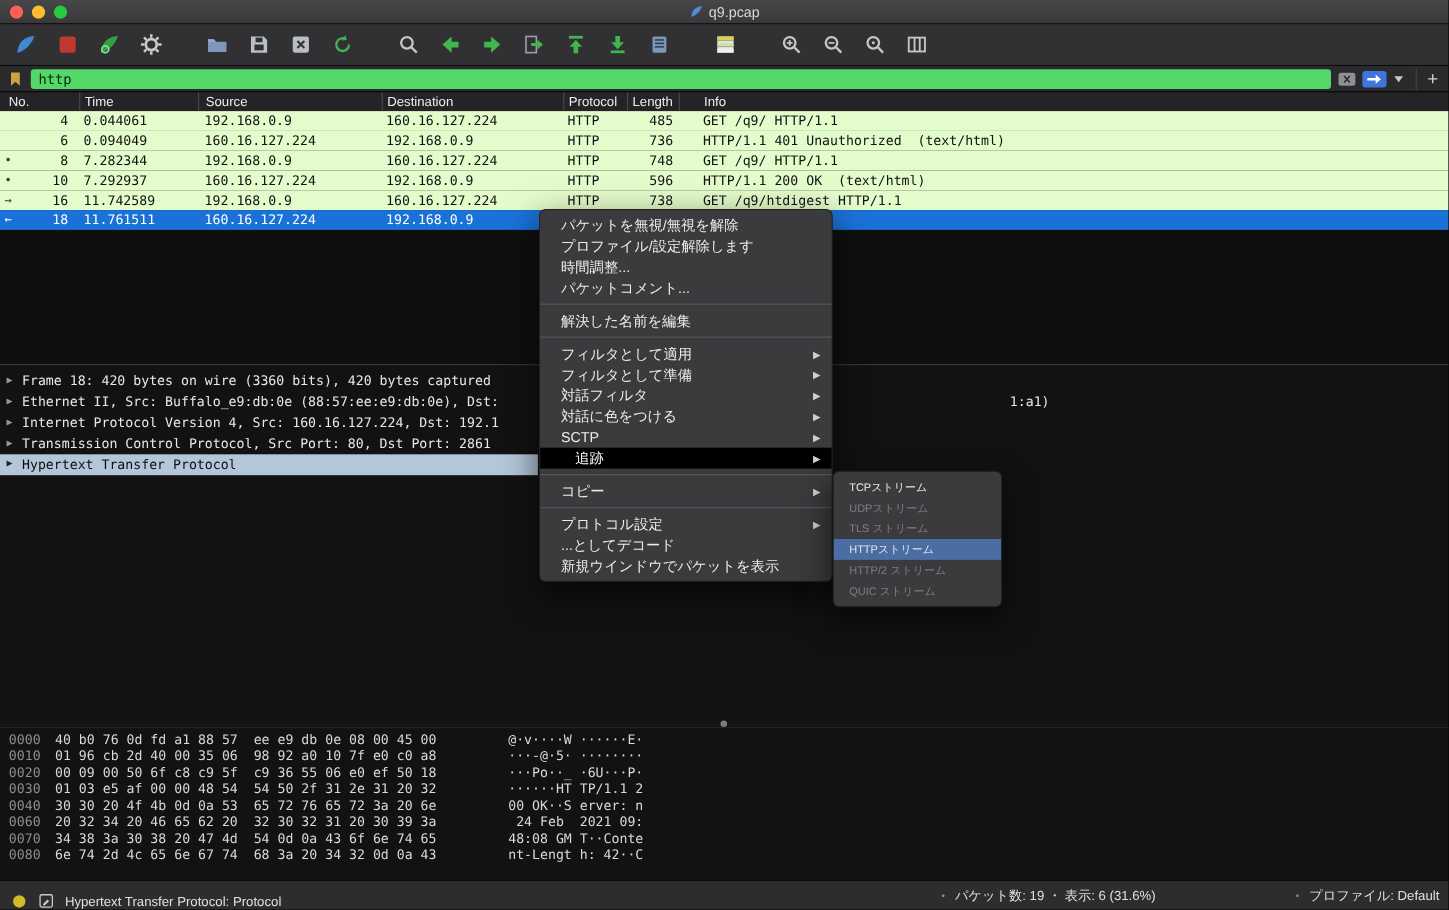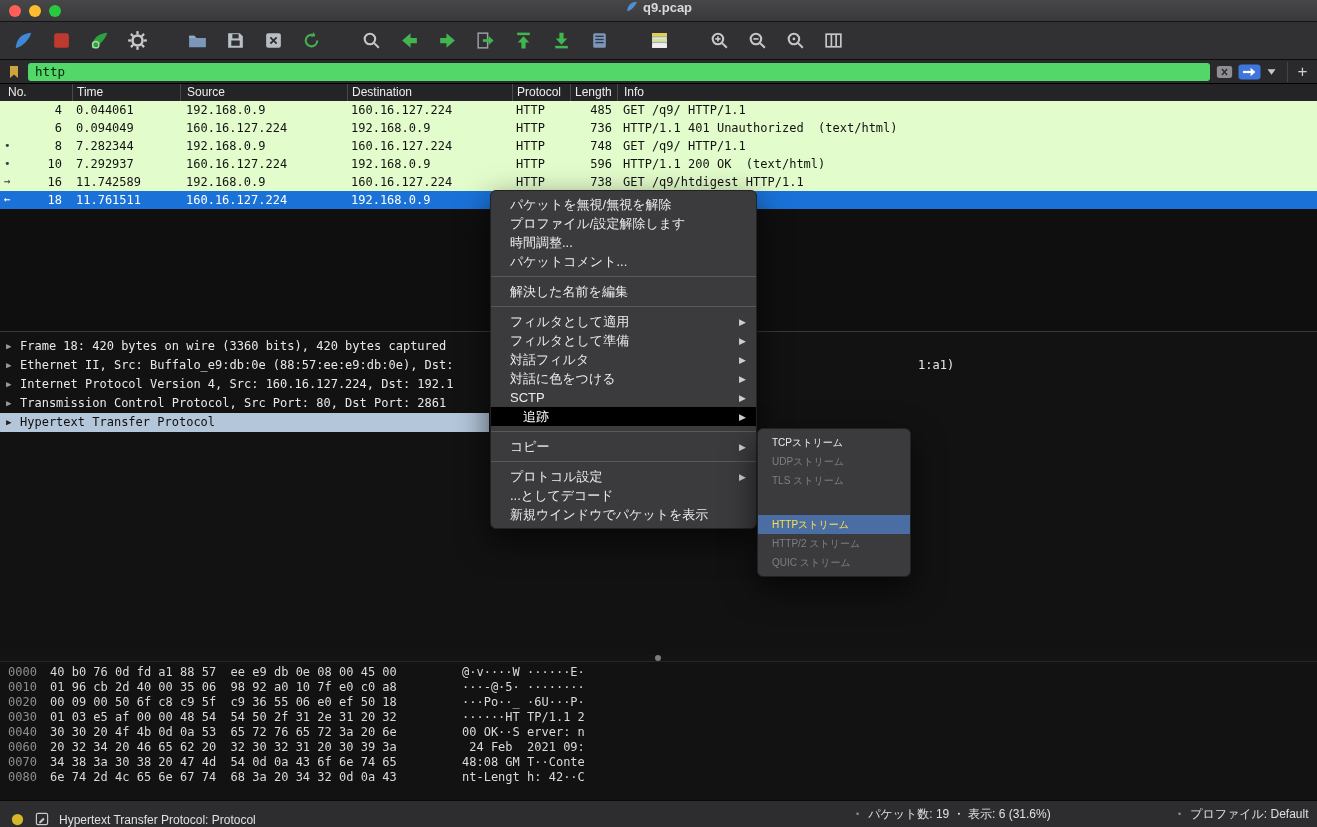--- a/index.html
+++ b/index.html
@@ -8,21 +8,21 @@
          font-family:"Liberation Sans", sans-serif; }
 
   
   .titlebar { position:absolute; top:0; left:0; width:100%; height:22px;
               background:linear-gradient(#47474a,#39393b); border-bottom:1px solid #141414;
               display:flex; align-items:center; }
   .lights { display:flex; gap:8px; margin-left:9px; }
   .light { width:12px; height:12px; border-radius:50%; }
   .light.red { background:#ff5f57; } .light.yellow { background:#febc2e; } .light.green { background:#28c840; }
   .title-center { position:absolute; left:50%; transform:translateX(-50%); display:flex;
-                  align-items:flex-start; gap:5px; color:#d8d8d8; font-size:13px; height:22px;font-weight:bold; }
+                  align-items:center; gap:5px; color:#d8d8d8; font-size:13px; height:22px; }
 
   
   .toolbar { position:absolute; top:22px; left:0; width:100%; height:38px; background:#313134;
              border-bottom:1px solid #0c0c0c; display:flex; align-items:center; padding-left:10px; }
   .tbtn { width:26px; height:26px; margin-right:12px; display:flex; align-items:center; justify-content:center; }
   .tbtn svg { width:21px; height:21px; }
   .ggap { margin-left:22px; }
 
   
   .filterbar { position:absolute; top:60px; left:0; width:100%; height:24px; background:#2a2a2c;
@@ -45,21 +45,21 @@
   .prow.selected { background:#1a72d8; color:#ffffff; }
   .cell { overflow:hidden; white-space:pre; }
   .c-no   { width:72px;  text-align:right; padding-right:10px; position:relative; }
   .phead .c-no { text-align:left; padding-left:8px; padding-right:0; }
   .c-time { width:108px; padding-left:4px; }
   .c-src  { width:167px; padding-left:6px; }
   .c-dst  { width:165px; padding-left:4px; }
   .c-proto{ width:58px;  padding-left:4px; }
   .c-len  { width:47px;  text-align:right; padding-right:5px; }
   .phead .c-len { text-align:left; padding-left:4px; padding-right:0; }
-  .c-info { flex:1; padding-left:6px; }
+  .c-info { flex:1; padding-left:22px; }
   .marker { position:absolute; left:4px; top:0; font-size:11px; color:#3c3c3c; }
   .prow.selected .marker { color:#fff; }
 
   
   .details { position:absolute; top:331px; left:0; width:100%; height:324px; background:#121213;
              border-top:1px solid #3a3a3c; padding-top:5px;
              font:12px "DejaVu Sans Mono", monospace; color:#e8e8e8; }
   .drow { position:relative; height:19px; line-height:19px; padding-left:6px; display:flex; white-space:pre; }
   .tri  { width:14px; color:#9a9a9a; font-size:9px; line-height:19px; }
   .drow.sel { background:#b4c6da; color:#0e0e0e; width:489px; }
@@ -91,21 +91,21 @@
   .mi { display:flex; justify-content:space-between; align-items:center; height:19px;
         padding:0 10px 0 19px; overflow:hidden; white-space:nowrap; }
   .ma { color:#cfcfcf; font-size:9px; }
   .mi.active { background:#000000; color:#fff;padding-left:32px; }
   .msep { height:1px; background:#59595c; margin:5px 0; }
   .smenu { position:absolute; left:757px; top:428px; width:154px; background:#3b3b3e;
            border:1px solid #222; border-radius:6px; padding:4px 0; z-index:55;
            box-shadow:0 12px 32px rgba(0,0,0,.65); font-size:10px; color:#ececec; }
   .smenu .mi { padding:0 10px 0 14px; }
   .mi.disabled { color:#7f7f84; }
-  .mi.subactive { background:#4a6da3; color:#fde047;margin-top:25px; }
+  .mi.subactive { background:#4a6da3; color:#e5e5e5; }
 </style>
 </head>
 <body>
 
 <div class="app">
 
   <div class="titlebar">
     <div class="lights">
       <span class="light red"></span>
       <span class="light yellow"></span>

